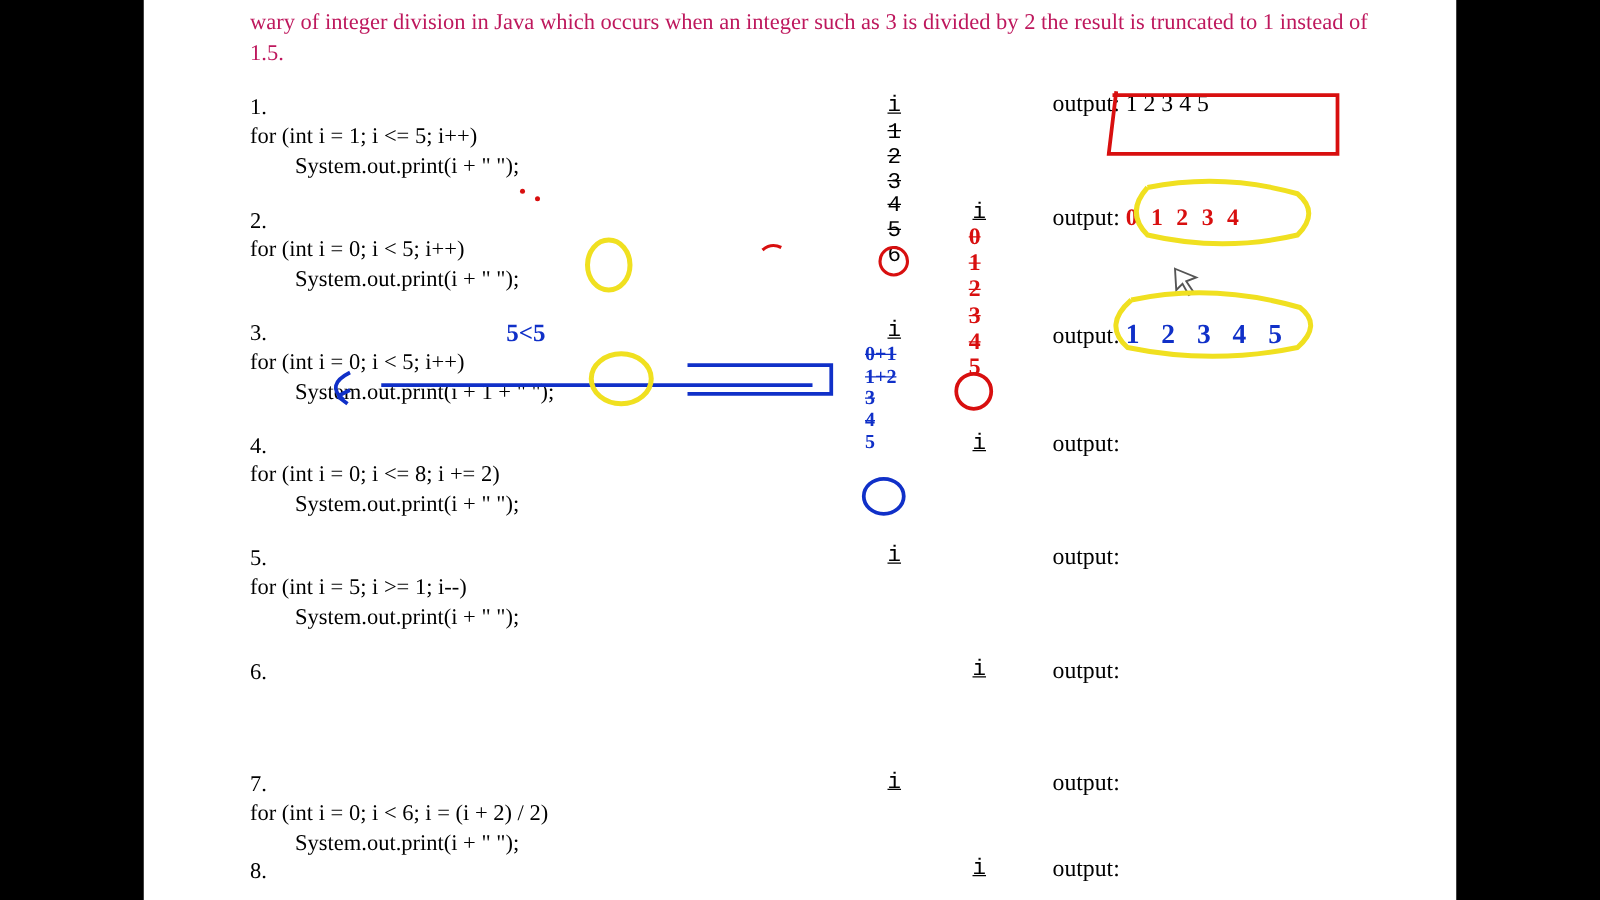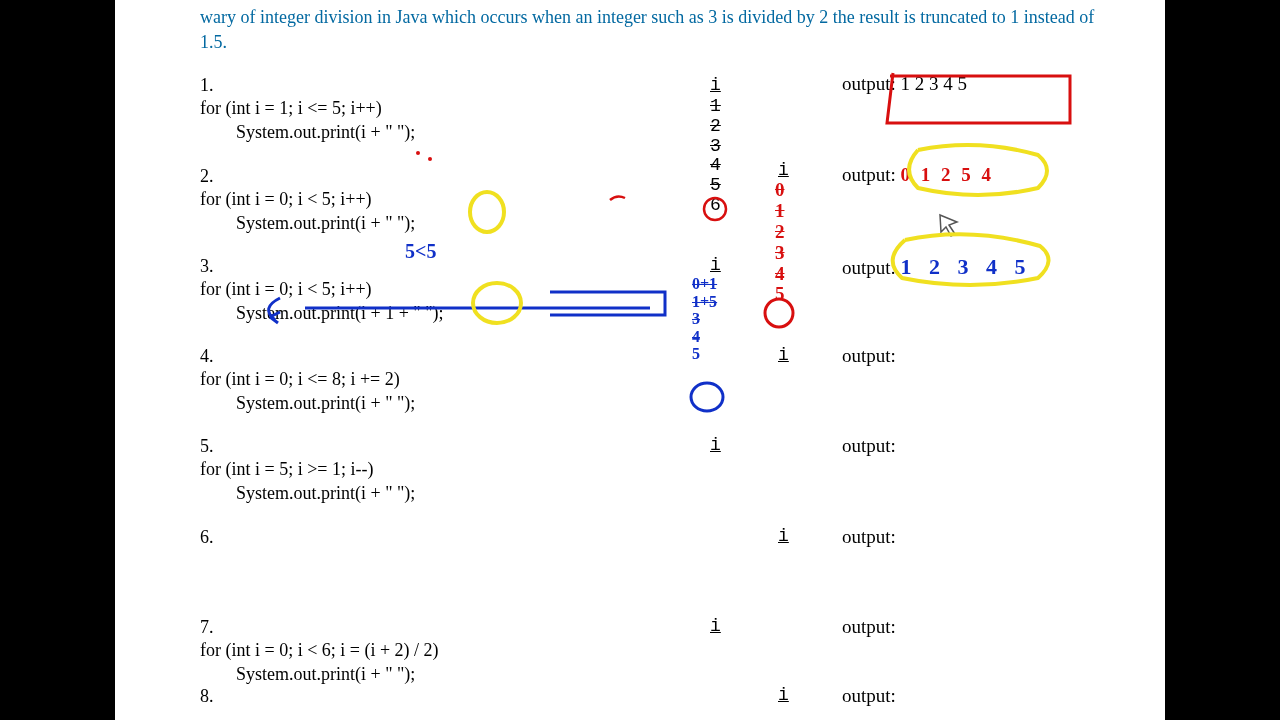--- a/index.html
+++ b/index.html
@@ -1,18 +1,18 @@
 <!DOCTYPE html>
 <html><head>
 <meta charset="utf-8">
 <style>
   html,body{margin:0;padding:0;background:#000;width:1280px;height:720px;overflow:hidden;font-family:Georgia,'Times New Roman',serif}
   .page{position:absolute;left:115px;top:0;width:1050px;height:720px;background:#fff}
   .content{position:relative;width:100%;height:100%}
-  .intro{position:absolute;left:85px;top:5px;width:900px;font-size:18px;line-height:1.4;color:#0369a1}
+  .intro{position:absolute;left:85px;top:5px;width:900px;font-size:18px;line-height:1.4;color:#be185d}
   .prob{position:absolute;left:85px;font-size:18px;color:#000}
   .prob .num{font-family:Georgia,serif}
   .code{font-family:Liberation Serif, serif;font-size:18px;white-space:pre;line-height:1.35}
   .ihdr{position:absolute;font-family:'Courier New',monospace;font-size:18px;text-decoration:underline;color:#000}
   .trace{position:absolute;font-family:'Courier New',monospace;font-size:18px;color:#000;line-height:1.1}
   .trace span{display:block;text-decoration:line-through}
   .ol{position:absolute;font-size:19px;color:#000}
   .hw-red{color:#d80f0f;font-family:'Comic Sans MS',cursive;font-weight:600}
   .hw-blue{color:#1030c8;font-family:'Comic Sans MS',cursive;font-weight:600}
   svg.ann{position:absolute;pointer-events:none}
@@ -60,47 +60,47 @@
     <span style="text-decoration:line-through">0</span>
     <span style="text-decoration:line-through">1</span>
     <span style="text-decoration:line-through">2</span>
     <span style="text-decoration:line-through">3</span>
     <span style="text-decoration:line-through">4</span>
     <span style="text-decoration:none">5</span>
   </div>
   <svg class="ann" style="left:647px;top:296px" width="34" height="34">
         <ellipse cx="17" cy="17" rx="14" ry="14" fill="none" stroke="#d80f0f" stroke-width="3"></ellipse>
       </svg>
-  <div class="ol" style="left:727px;top:164px"><span>output:</span> <span class="hw-red" style="letter-spacing:3px">0 1 2 5 4</span></div>
+  <div class="ol" style="left:727px;top:164px"><span>output:</span> <span class="hw-red" style="letter-spacing:3px">0 1 2 3 4</span></div>
   <svg class="ann" style="left:783px;top:140px" width="160" height="60">
         <path d="M20 10 Q80 -2 140 15 Q158 30 140 48 Q80 62 20 48 Q2 30 20 10" fill="none" stroke="#f0e020" stroke-width="4"></path>
       </svg>
   <svg class="ann" style="left:820px;top:210px" width="30" height="30">
         <path d="M5 5 L22 12 L14 15 L20 24 L16 26 L11 17 L6 22 Z" fill="none" stroke="#555" stroke-width="1.5"></path>
       </svg>
 
   <div class="prob" style="top:256px">
     <div class="num">3.</div>
     <div class="code">for (int i = 0; i &lt; 5; i++)
         System.out.print(i + 1 + " ");</div>
   </div>
-  <div class="hw-blue" style="position:absolute;left:290px;top:240px;font-size:20px">5&lt;5</div>
+  <div class="hw-blue" style="position:absolute;left:290px;top:256px;font-size:20px">5&lt;5</div>
   <svg class="ann" style="left:135px;top:290px" width="430" height="40">
     <path d="M30 8 Q10 18 25 30" fill="none" stroke="#1030c8" stroke-width="3"></path>
     <path d="M20 27 L28 33 M20 27 L30 22" fill="none" stroke="#1030c8" stroke-width="3"></path>
     <line x1="55" y1="18" x2="400" y2="18" stroke="#1030c8" stroke-width="3"></line>
     <path d="M300 2 L415 2 L415 25 L300 25" fill="none" stroke="#1030c8" stroke-width="3"></path>
   </svg>
   <svg class="ann" style="left:355px;top:278px" width="55" height="50">
         <ellipse cx="27" cy="25" rx="24" ry="20" fill="none" stroke="#f0e020" stroke-width="4"></ellipse>
       </svg>
   <div class="ihdr" style="left:595px;top:255px">i</div>
   <div class="trace hw-blue" style="left:577px;top:275px;font-size:16px">
     <span style="text-decoration:line-through">0+1</span>
-    <span style="text-decoration:line-through">1+5</span>
+    <span style="text-decoration:line-through">1+2</span>
     <span style="text-decoration:line-through">3</span>
     <span style="text-decoration:line-through">4</span>
     <span style="text-decoration:none">5</span>
   </div>
   <svg class="ann" style="left:573px;top:380px" width="38" height="34">
         <ellipse cx="19" cy="17" rx="16" ry="14" fill="none" stroke="#1030c8" stroke-width="3"></ellipse>
       </svg>
   <div class="ol" style="left:727px;top:254px"><span>output:</span> <span class="hw-blue" style="letter-spacing:6px;font-size:22px">1 2 3 4 5</span></div>
   <svg class="ann" style="left:765px;top:228px" width="180" height="62">
         <path d="M25 12 Q90 -2 160 18 Q178 32 158 50 Q90 64 22 50 Q2 32 25 12" fill="none" stroke="#f0e020" stroke-width="4"></path>

